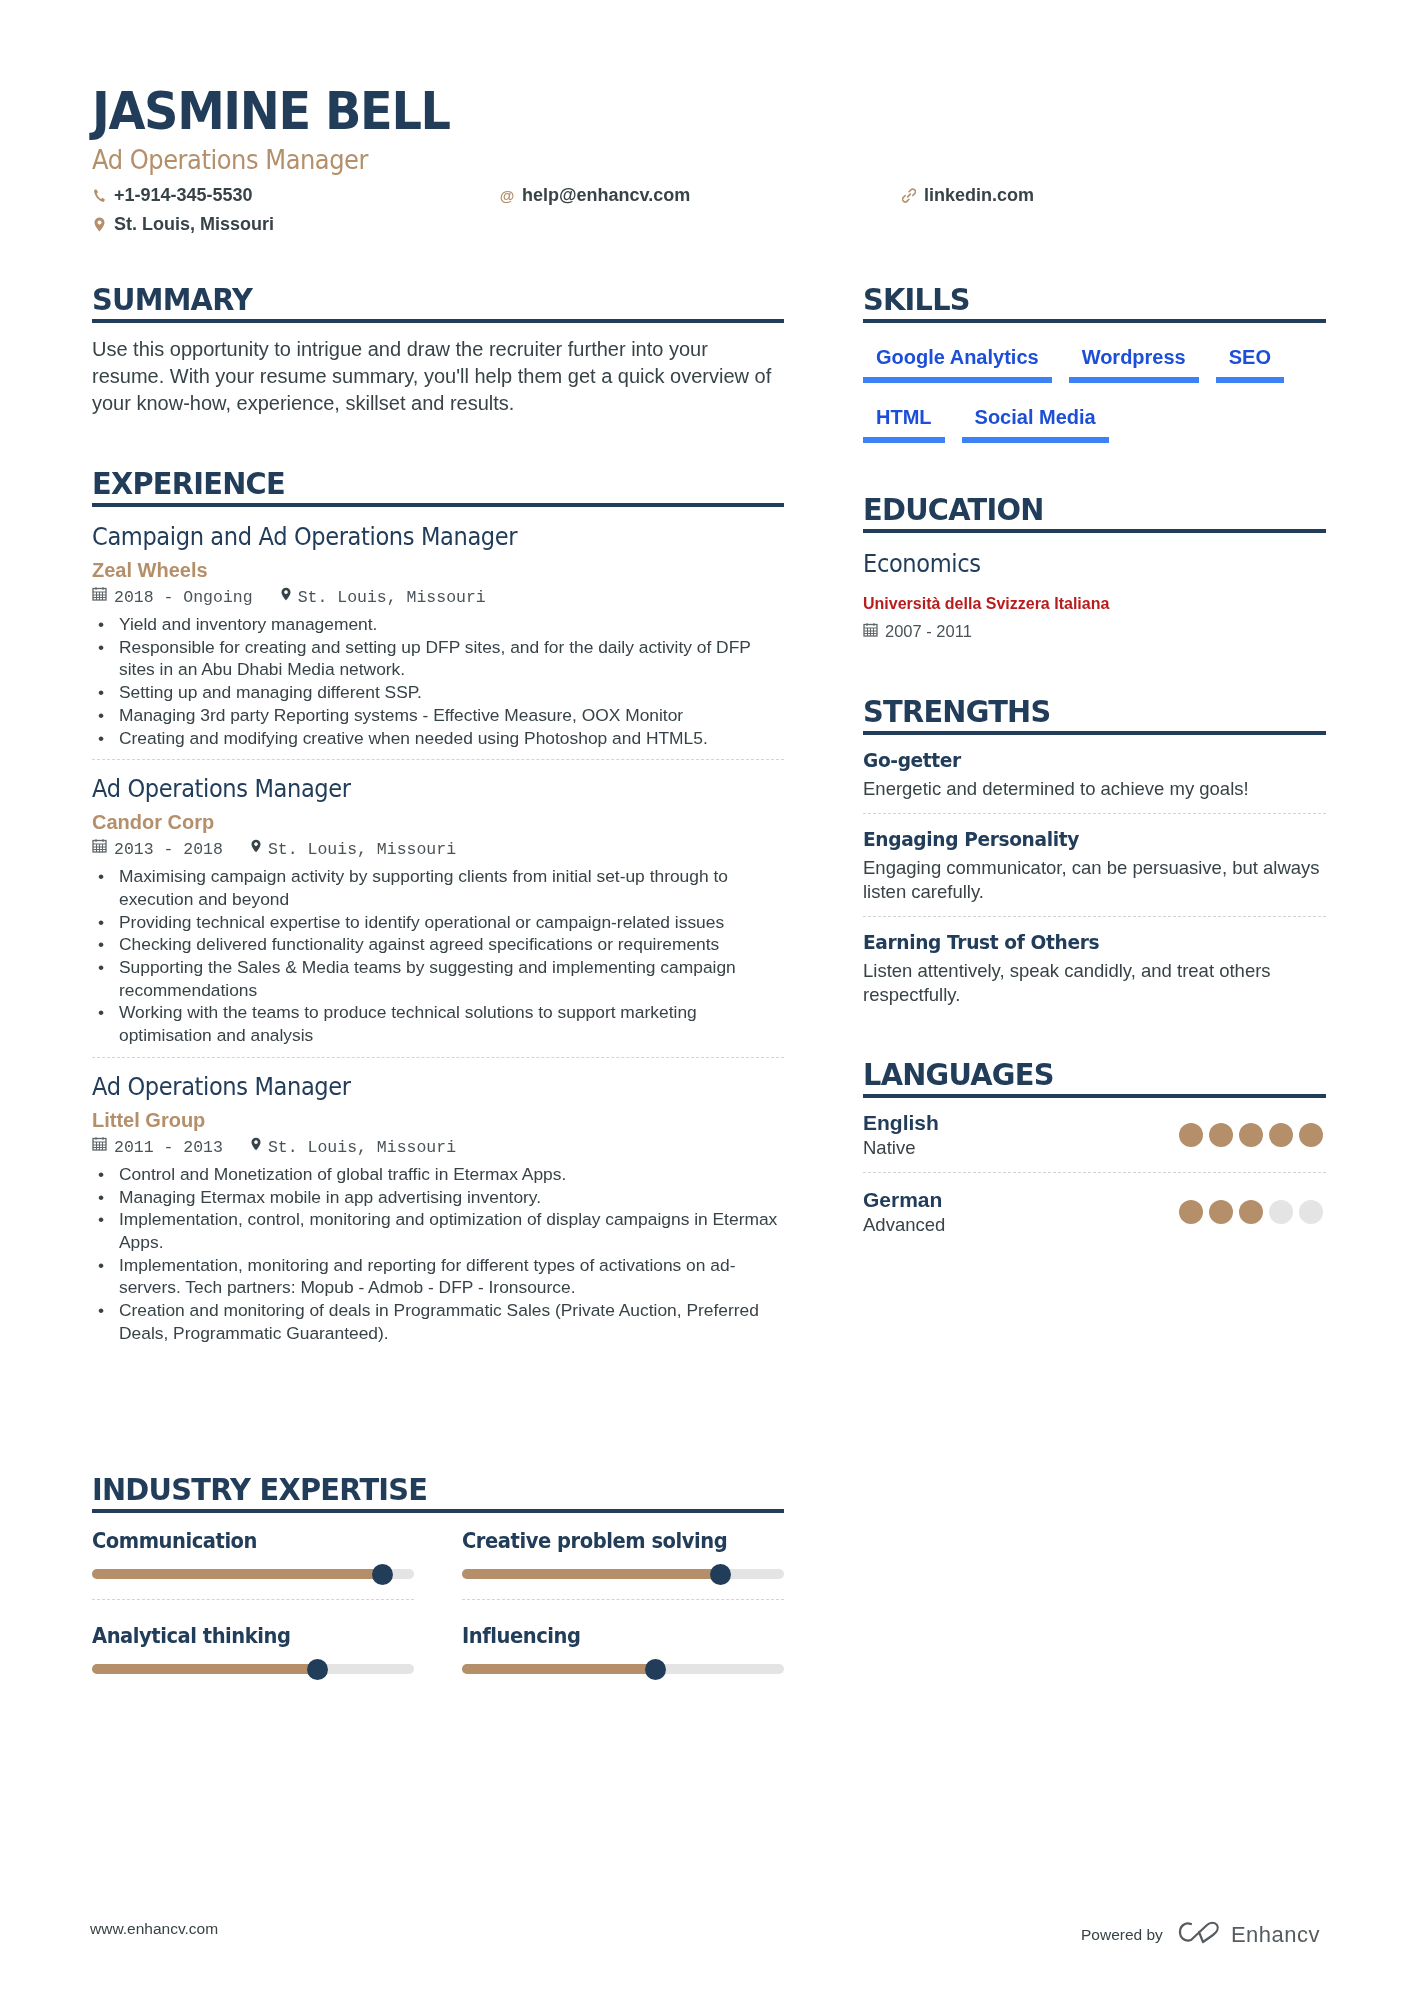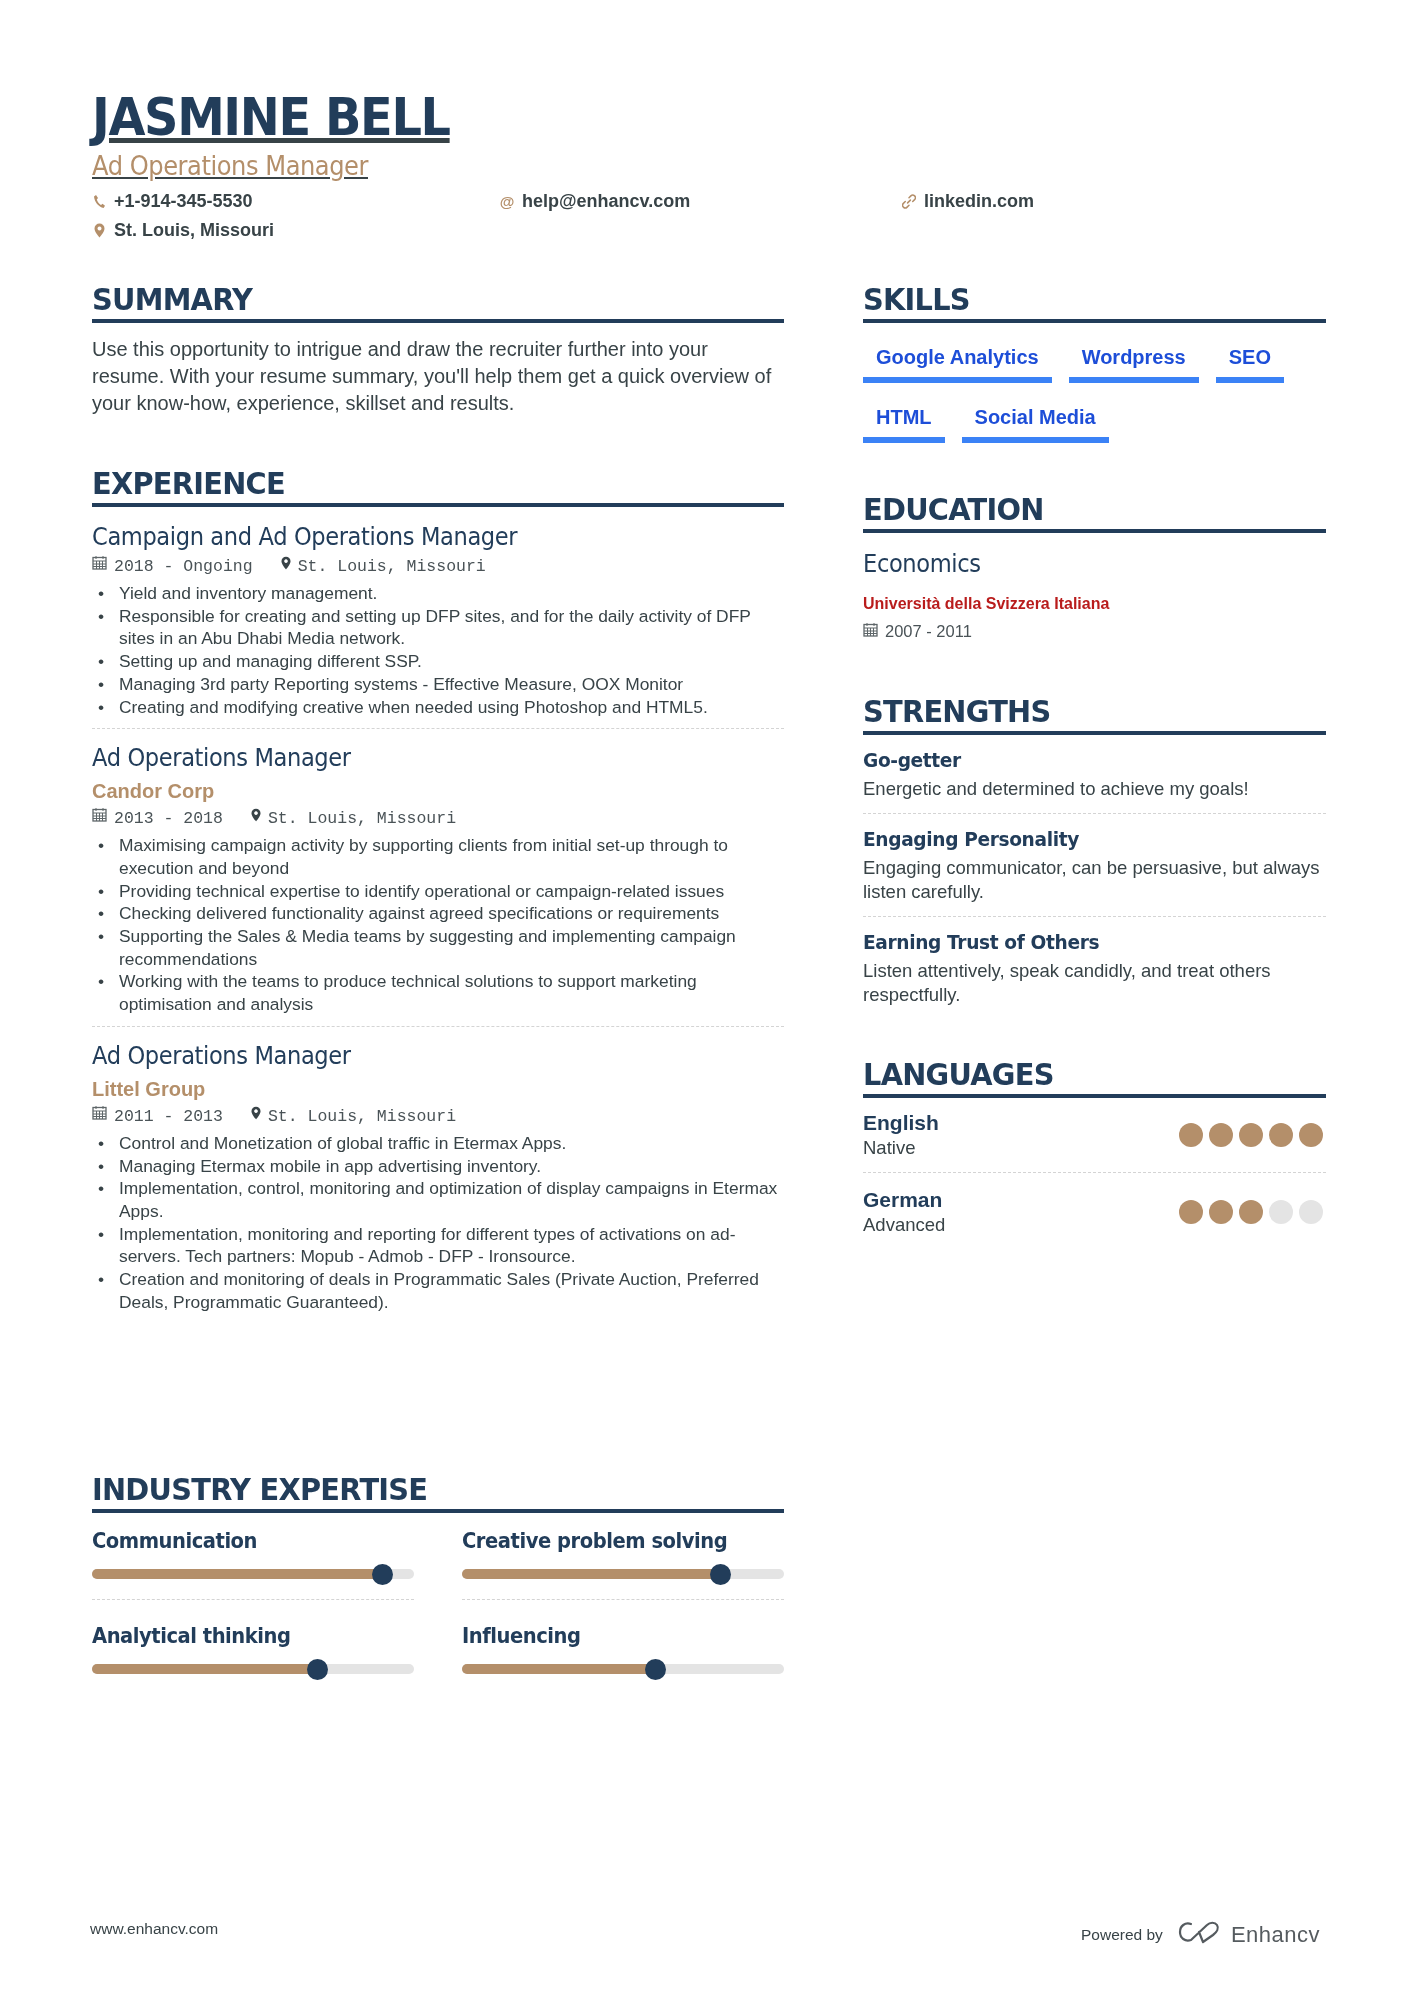--- a/index.html
+++ b/index.html
@@ -1,19 +1,19 @@
 <!DOCTYPE html>
 <html><head>
 <meta charset="utf-8">
 <style>
   * { box-sizing: border-box; margin: 0; padding: 0; }
   html, body { width: 1410px; height: 1995px; background: #ffffff; }
   body { position: relative; font-family: "Liberation Sans", sans-serif; color: #384347; overflow: hidden; }
 
-  #header { position: absolute; left: 92px; top: 84px; width: 1240px; text-decoration: underline; }
+  #header { position: absolute; left: 92px; top: 78px; width: 1240px; }
   .name { font-family: "DejaVu Sans", sans-serif; font-size: 52px; font-weight: bold; color: #223d5a; letter-spacing: -1.5px; line-height: 66px; transform: scaleX(0.92); transform-origin: left; }
   .title { font-family: "DejaVu Sans", sans-serif; font-size: 26px; color: #b48f6a; line-height: 36px; margin-top: -2px; transform: scaleX(0.93); transform-origin: left; letter-spacing: -0.5px; }
   .contacts { position: relative; height: 60px; margin-top: 4px; }
   .contact { position: absolute; font-size: 18px; font-weight: bold; color: #384347; display: flex; align-items: center; gap: 8px; height: 26px; }
   .contact .ic { color: #b48f6a; font-size: 15px; width: 14px; display: inline-flex; justify-content: center; }
 
   .col { position: absolute; }
   #left { left: 92px; top: 280px; width: 692px; }
   #right { left: 863px; top: 280px; width: 463px; }
 
@@ -114,20 +114,21 @@
   </section>
 
   <section style="margin-top:47px;">
     <div class="sec-h">EXPERIENCE</div>
     <div class="sec-rule"></div>
 
     <div style="margin-top:13px;">
 
       <div class="job">
         <div class="job-title">Campaign and Ad Operations Manager</div>
+        <div class="company">Zeal Wheels</div>
         <div class="meta">
           <span class="it">
               <span class="ic"><svg width="15" height="15" viewBox="0 0 15 15">
                   <rect x="1" y="2.5" width="13" height="11.5" fill="none" stroke="#5e6669" stroke-width="1.3"></rect>
                   <path d="M1 6 H14 M4 1 V4 M11 1 V4 M1 9 H14 M1 11.5 H14 M4.5 6 V14 M7.5 6 V14 M10.5 6 V14" stroke="#5e6669" stroke-width="1"></path>
                 </svg></span>
               <span>2018 - Ongoing</span>
             </span>
           <span class="it">
               <span class="ic"><svg width="10" height="14" viewBox="0 0 11 15">

